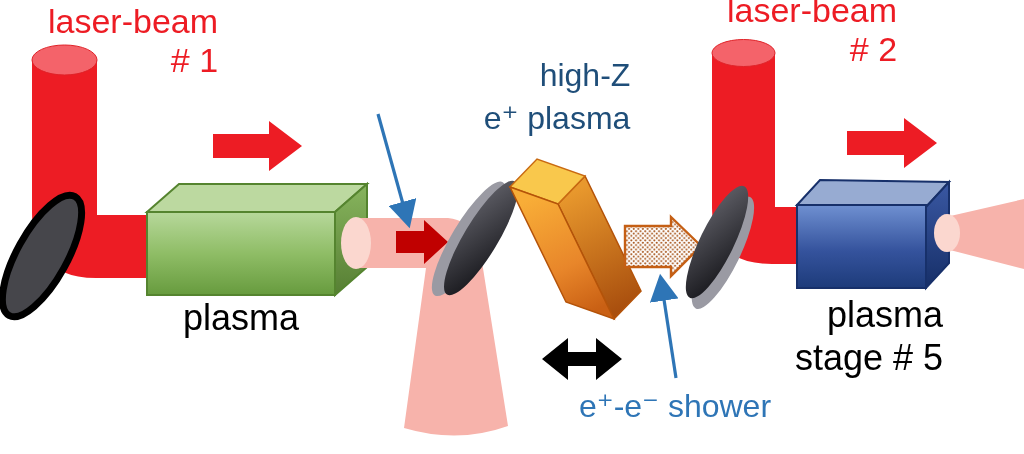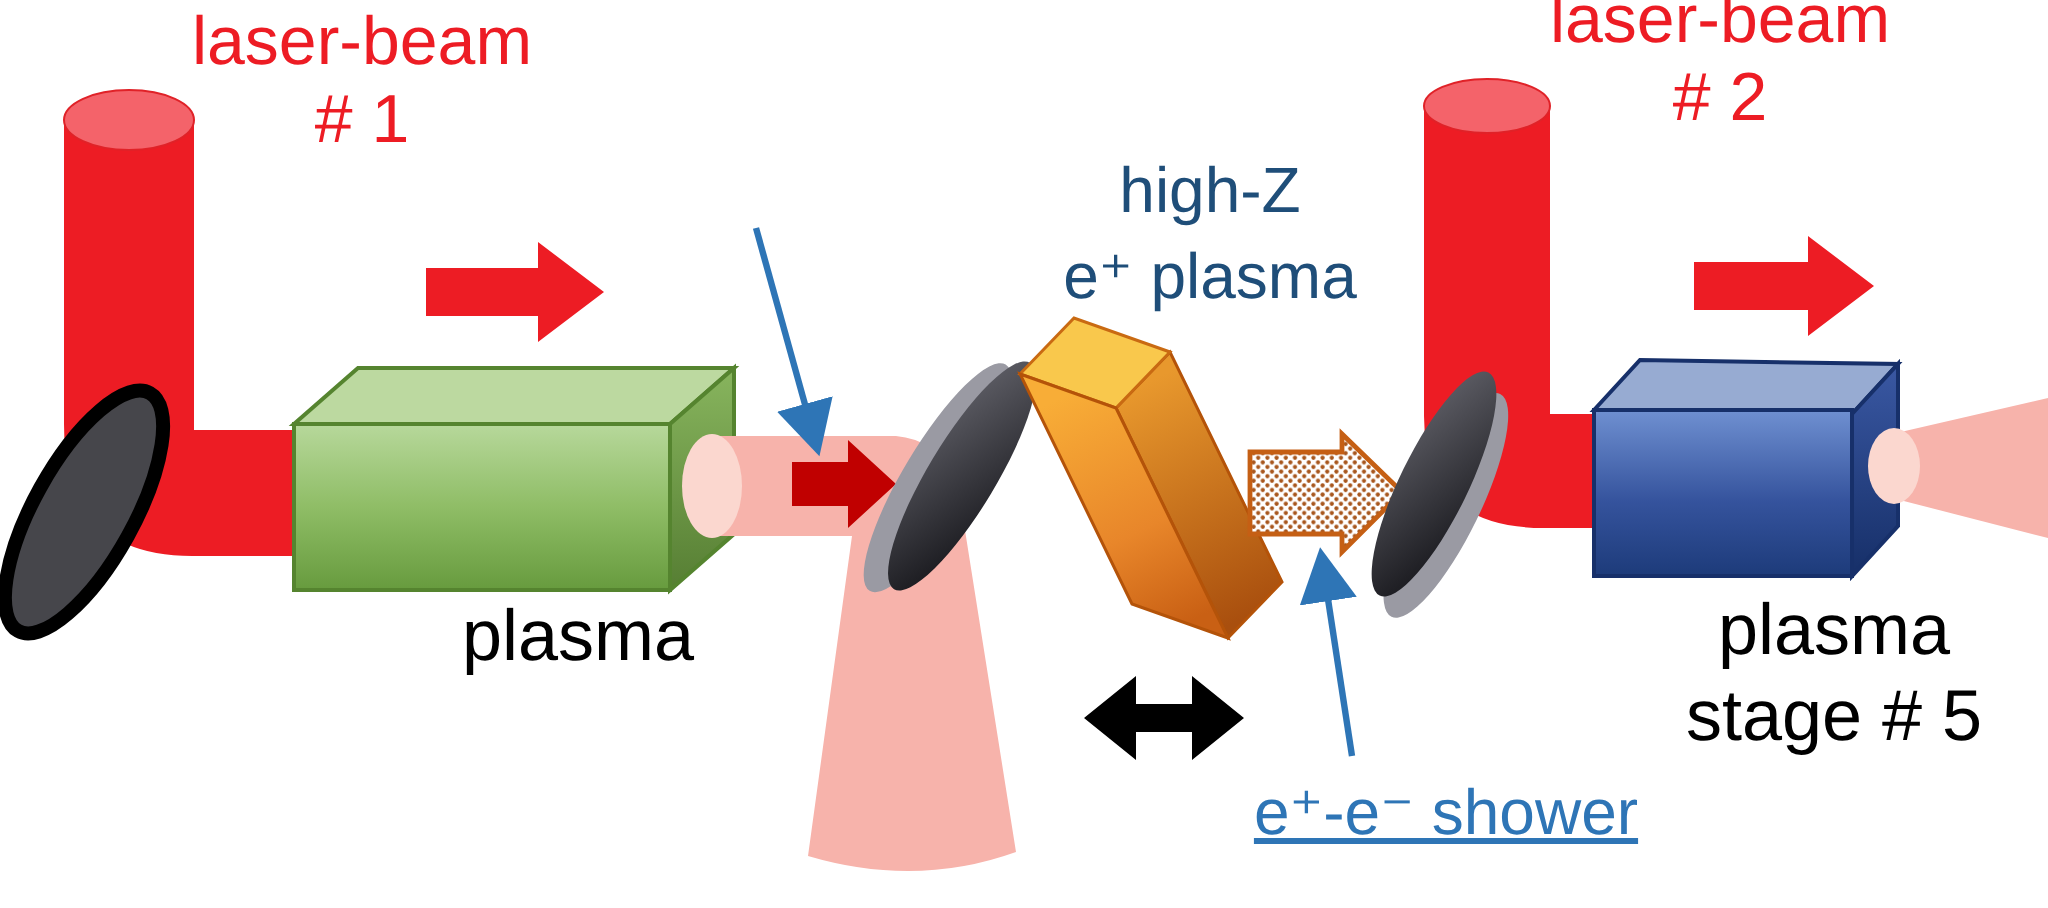--- a/index.html
+++ b/index.html
@@ -2,31 +2,31 @@
 <html><head>
 <meta charset="utf-8">
 <style>
   html,body{margin:0;padding:0;background:#ffffff;}
   #canvas{
     position:relative;width:1024px;height:454px;background:#ffffff;
     overflow:hidden;font-family:"Liberation Sans","DejaVu Sans",sans-serif;
   }
   #scene{position:absolute;left:0;top:0;}
   .lbl{
-    position:absolute;text-align:center;transform:translateX(-50%);
-    white-space:nowrap;font-weight:400;margin-left:48px;
+    position:absolute;text-align:right;transform:translateX(-50%);
+    white-space:nowrap;font-weight:400;
   }
   .lbl span{display:block;}
   #label-laser1{left:133px;top:2px;font-size:34px;line-height:39px;color:#ed1c24;}
   #label-laser2{left:812px;top:-9px;font-size:34px;line-height:39px;color:#ed1c24;}
   #label-ebeam{left:377px;top:20px;font-size:32px;line-height:41px;color:#2e75b6;}
-  #label-target{left:557px;top:74px;font-size:32px;line-height:43px;color:#1f4e79;}
+  #label-target{left:557px;top:54px;font-size:32px;line-height:43px;color:#1f4e79;}
   #label-plasma1{left:241px;top:296px;font-size:36px;line-height:43px;color:#000000;}
   #label-plasma2{left:869px;top:293px;font-size:36px;line-height:43px;color:#000000;}
-  #label-shower{left:675px;top:387px;font-size:32px;line-height:38px;color:#2e75b6;text-decoration:underline;}
+  #label-shower{left:675px;top:387px;font-size:32px;line-height:38px;color:#2e75b6;}
 </style>
 </head>
 <body>
 
 <div id="canvas">
 
   <svg id="scene" width="1024" height="454" viewBox="0 0 1024 454">
     <defs>
       <linearGradient id="gFront" x1="0" y1="0" x2="0" y2="1">
         <stop offset="0" stop-color="#b7d89b"></stop>

